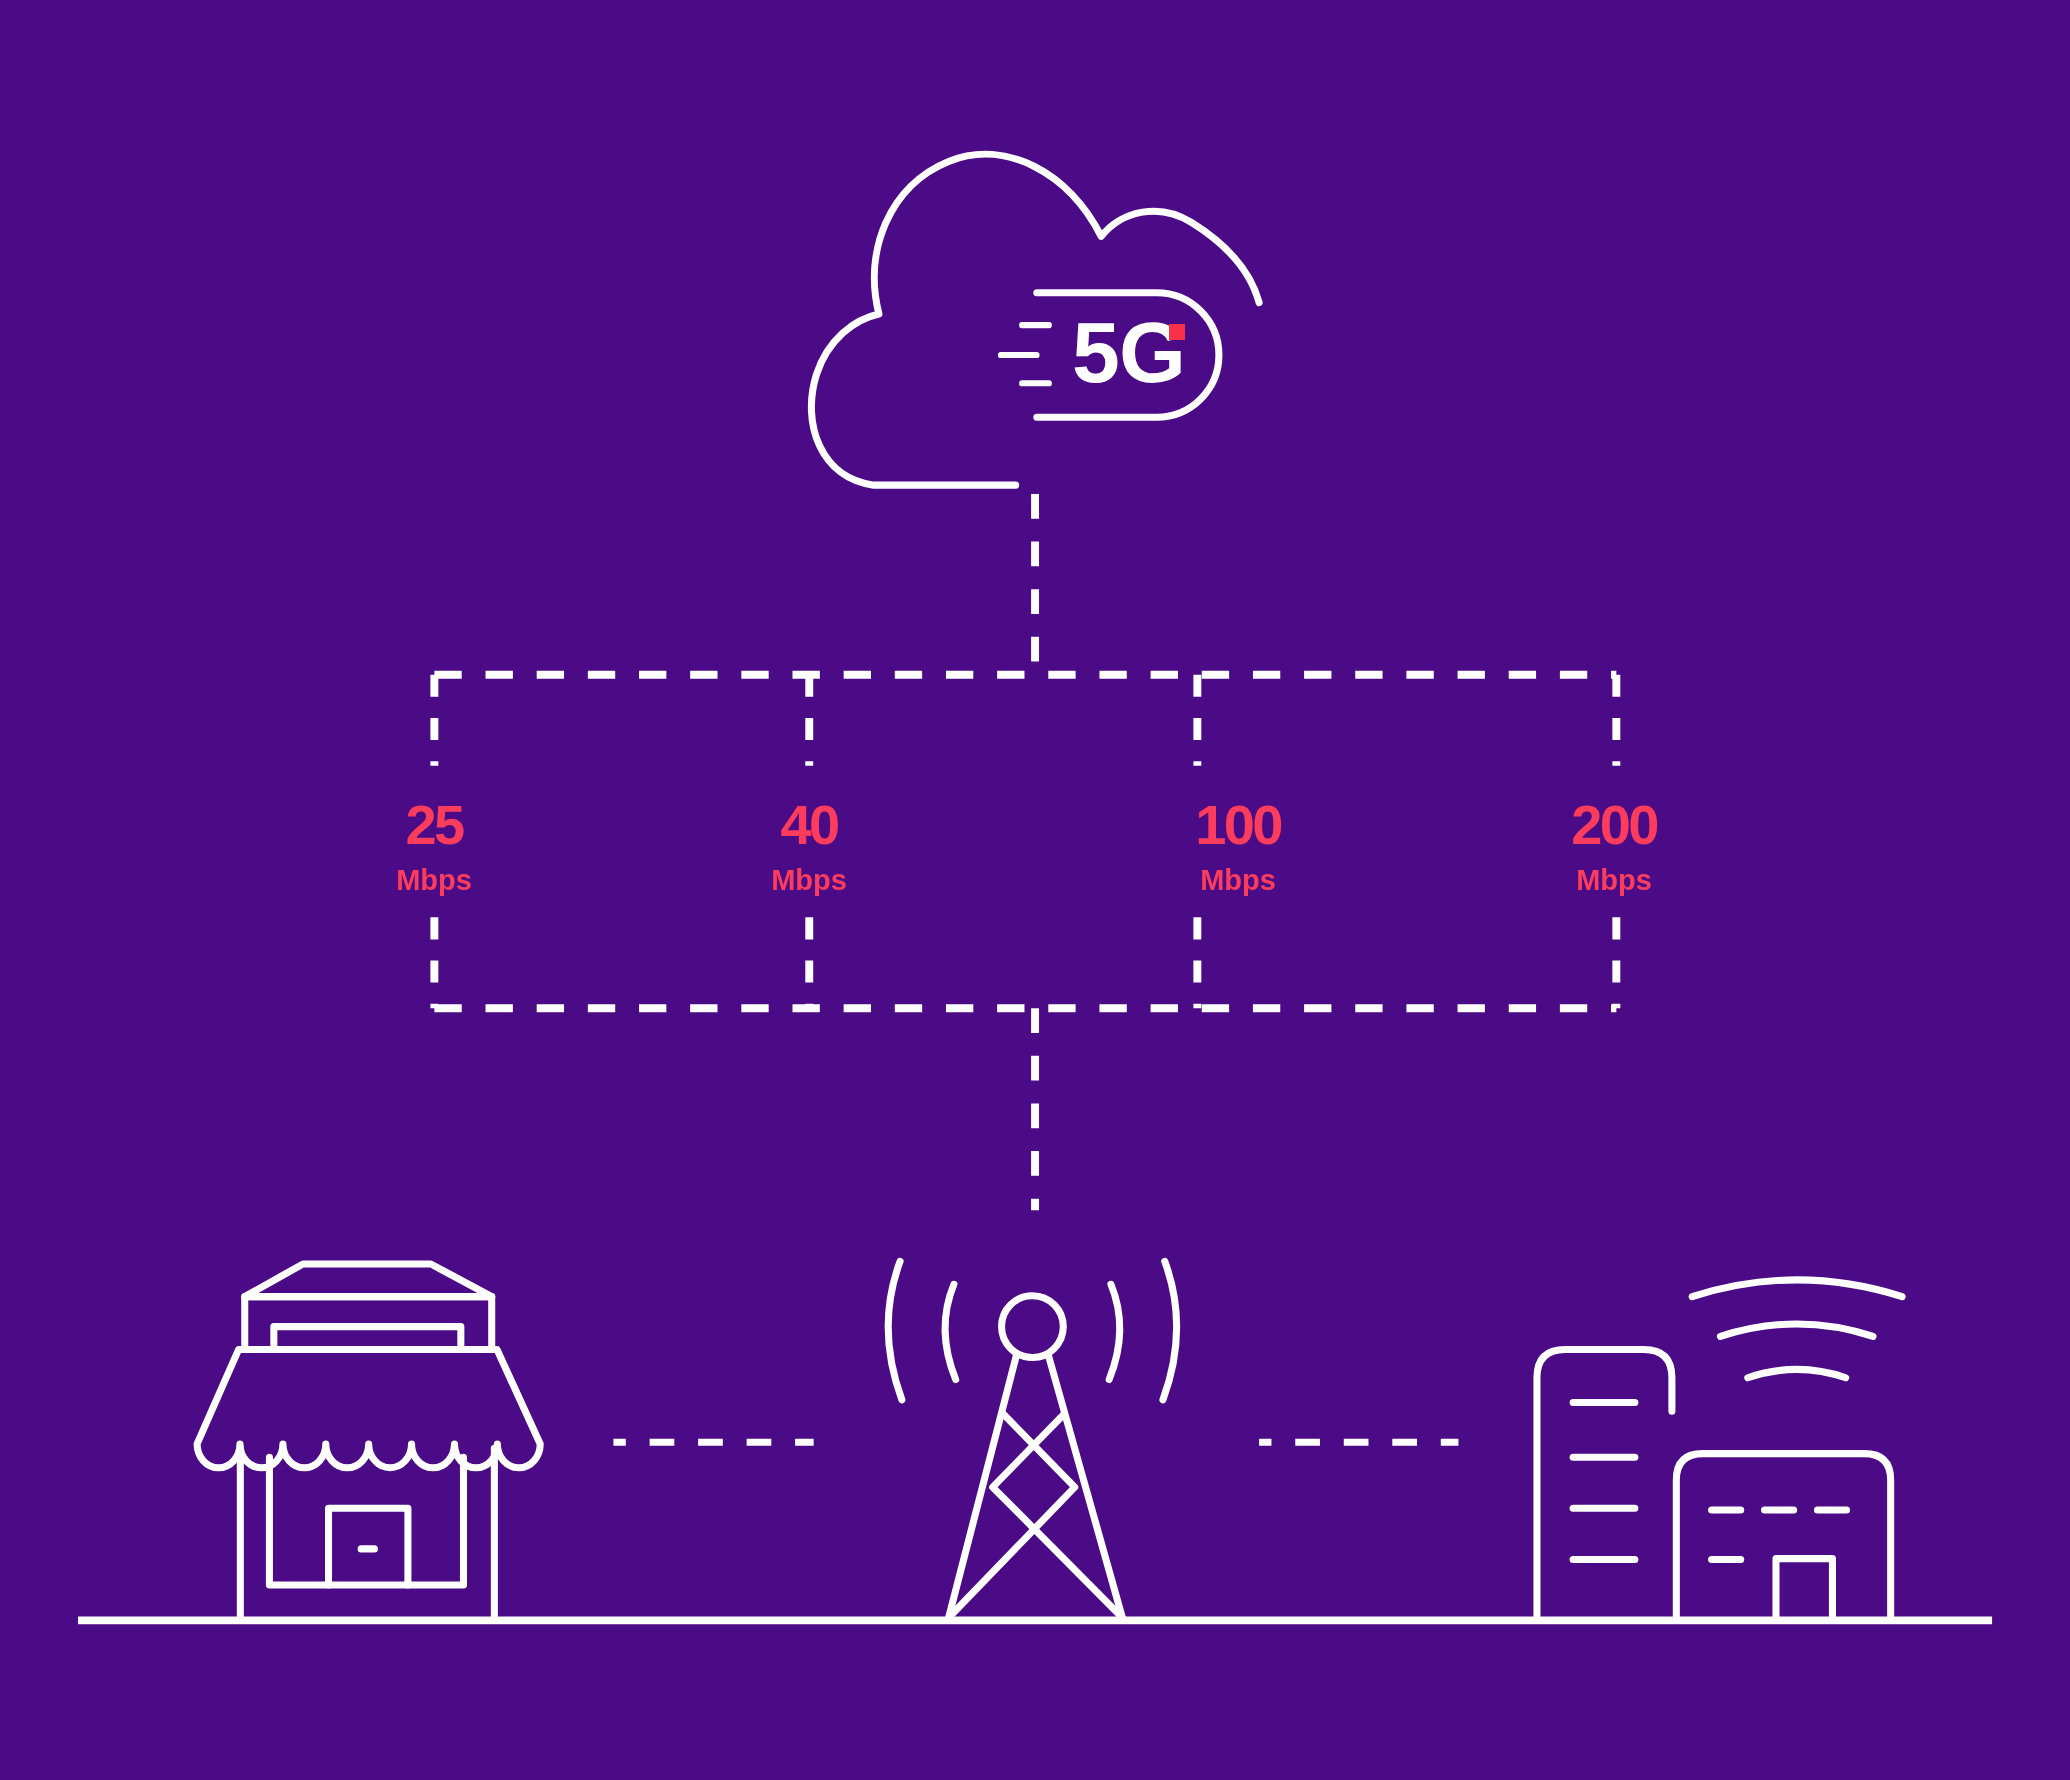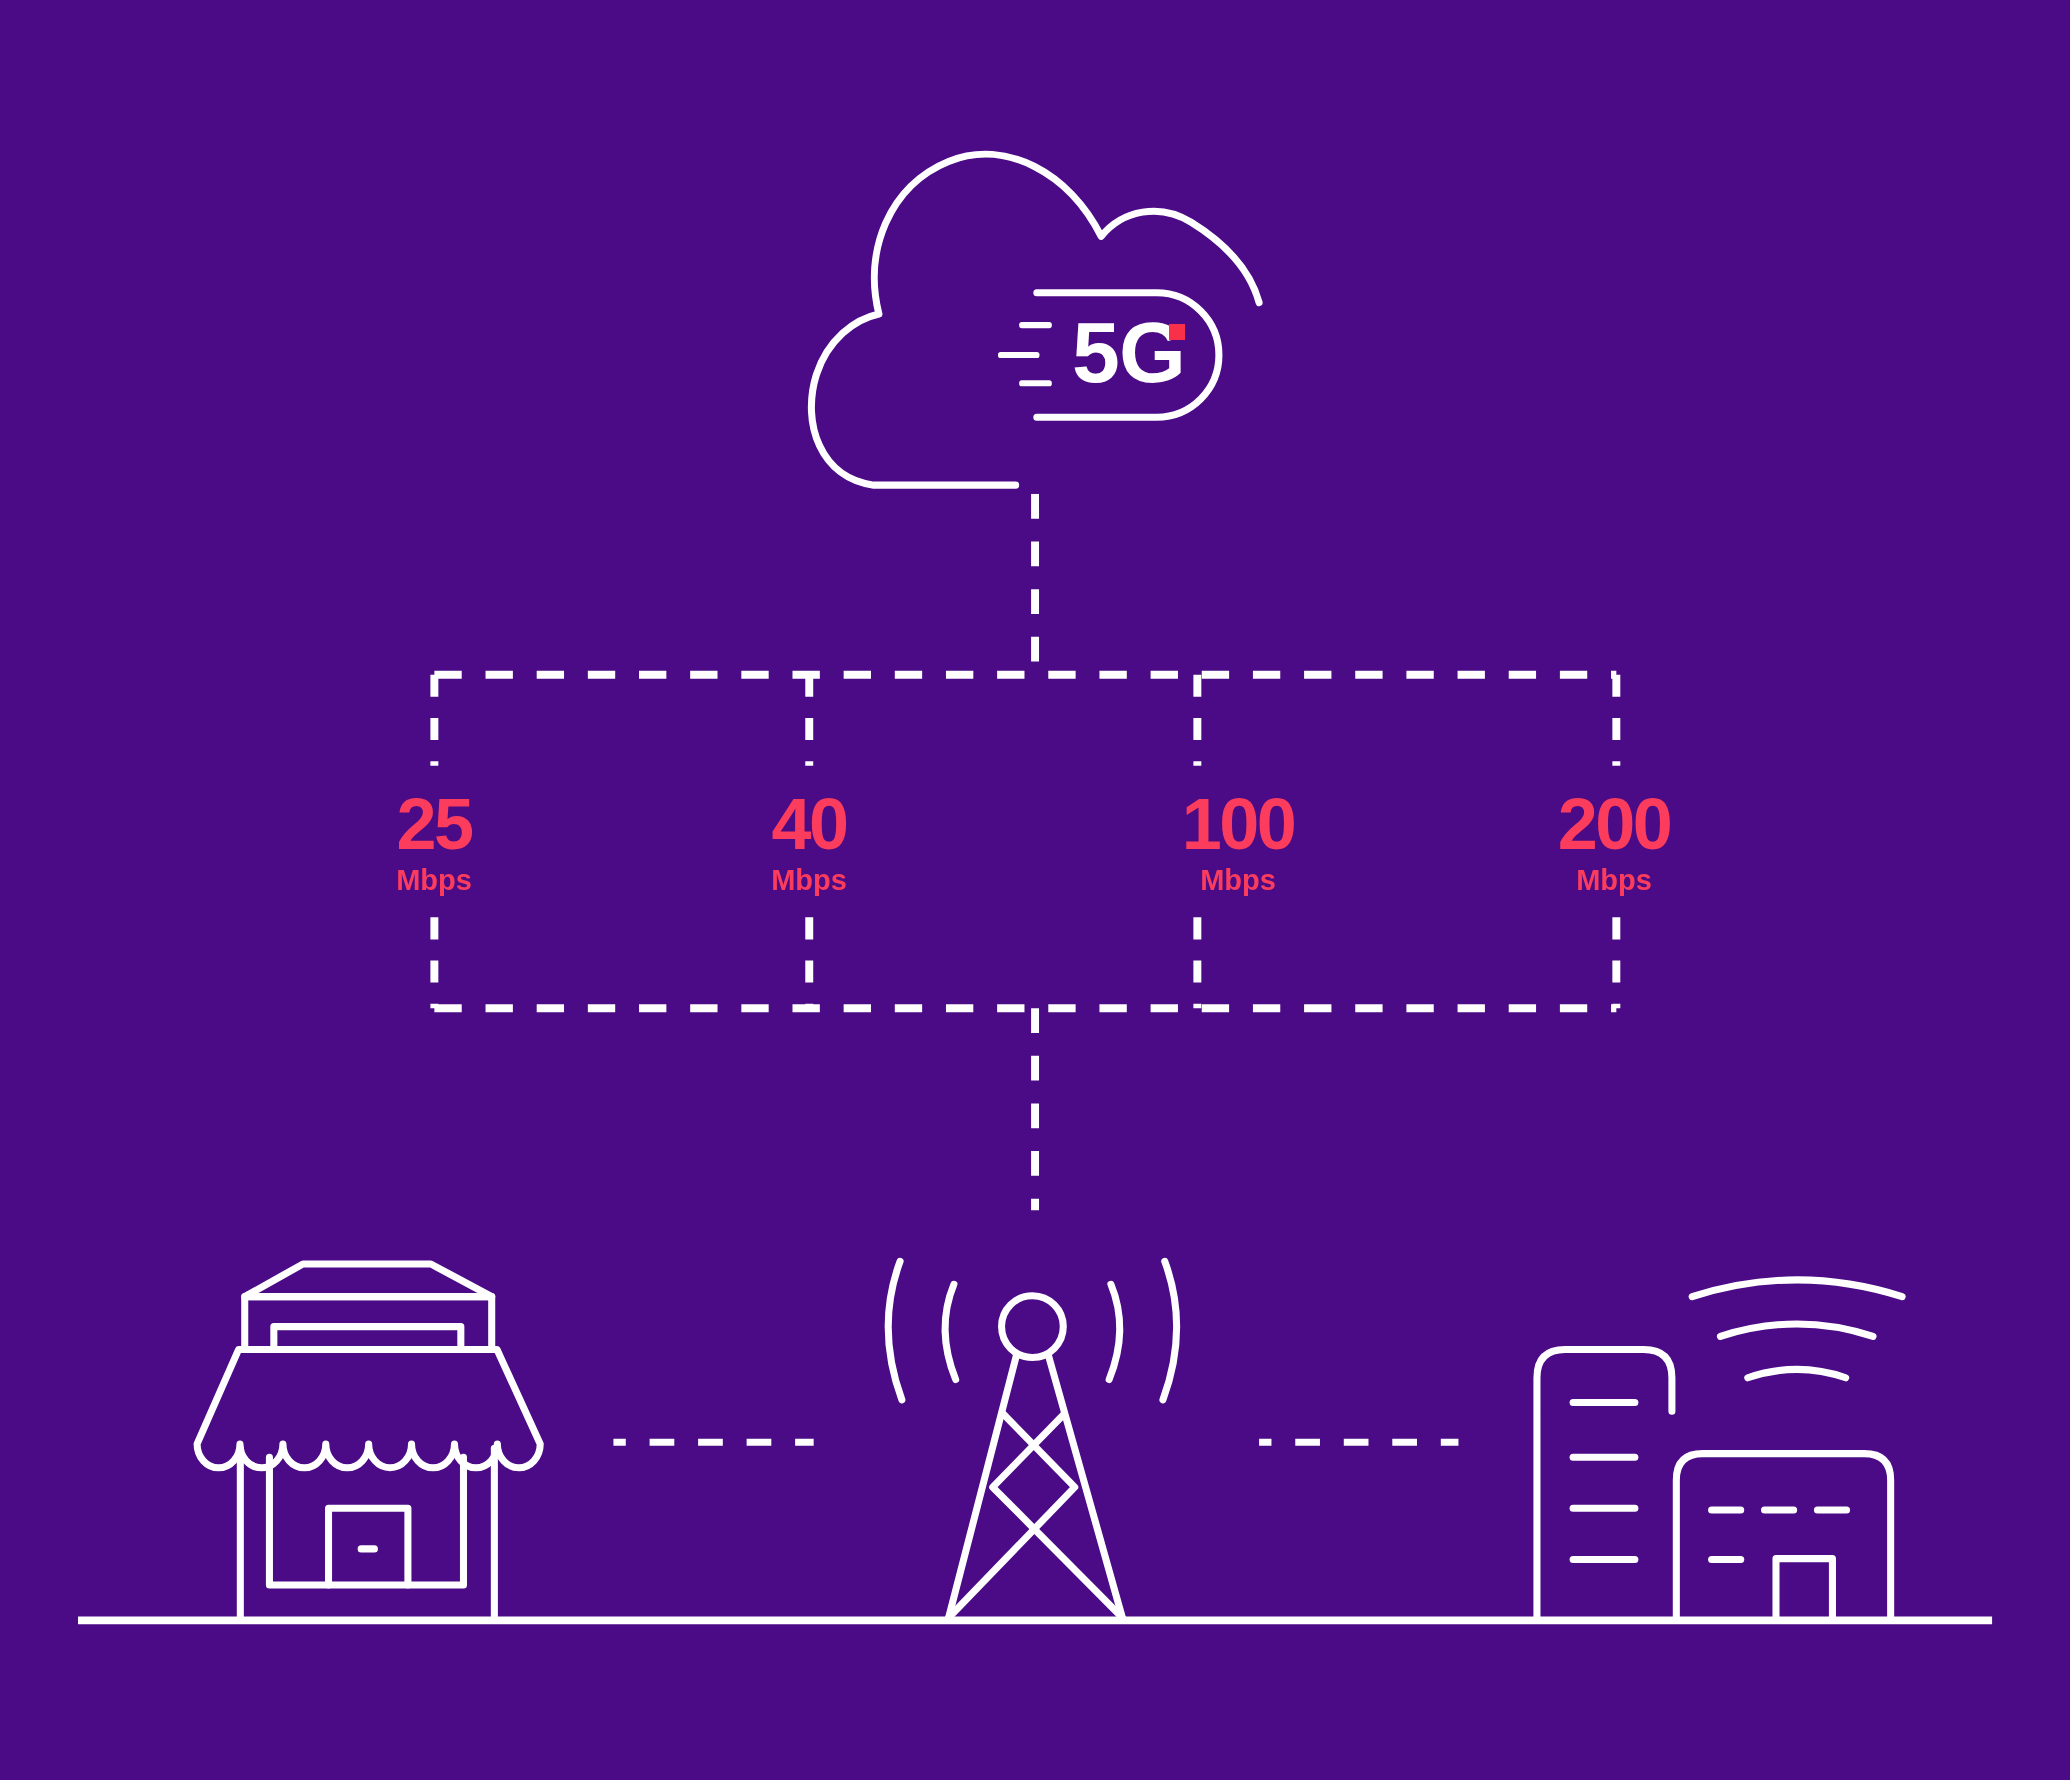--- a/index.html
+++ b/index.html
@@ -13,21 +13,21 @@
   .art{position:absolute;left:0;top:0;width:2071px;height:1780px;}
   .tier{
     position:absolute;
     transform:translateX(-50%);
     text-align:center;
     color:#FC3C5C;
     top:785px;
     white-space:nowrap;
   }
   .tier .val{
-    font-size:72px;line-height:79px;font-weight:bold;letter-spacing:-2.6px;
+    font-size:56px;line-height:79px;font-weight:bold;letter-spacing:-2.6px;
   }
   .tier .unit{
     font-size:29px;line-height:32px;font-weight:bold;letter-spacing:0;
   }
   .logo{
     position:absolute;left:1037px;top:293px;width:183px;height:124px;
     display:flex;align-items:flex-start;justify-content:center;
     color:#FFFFFF;font-size:86px;font-weight:bold;line-height:118px;
     letter-spacing:-0.9px;
   }

